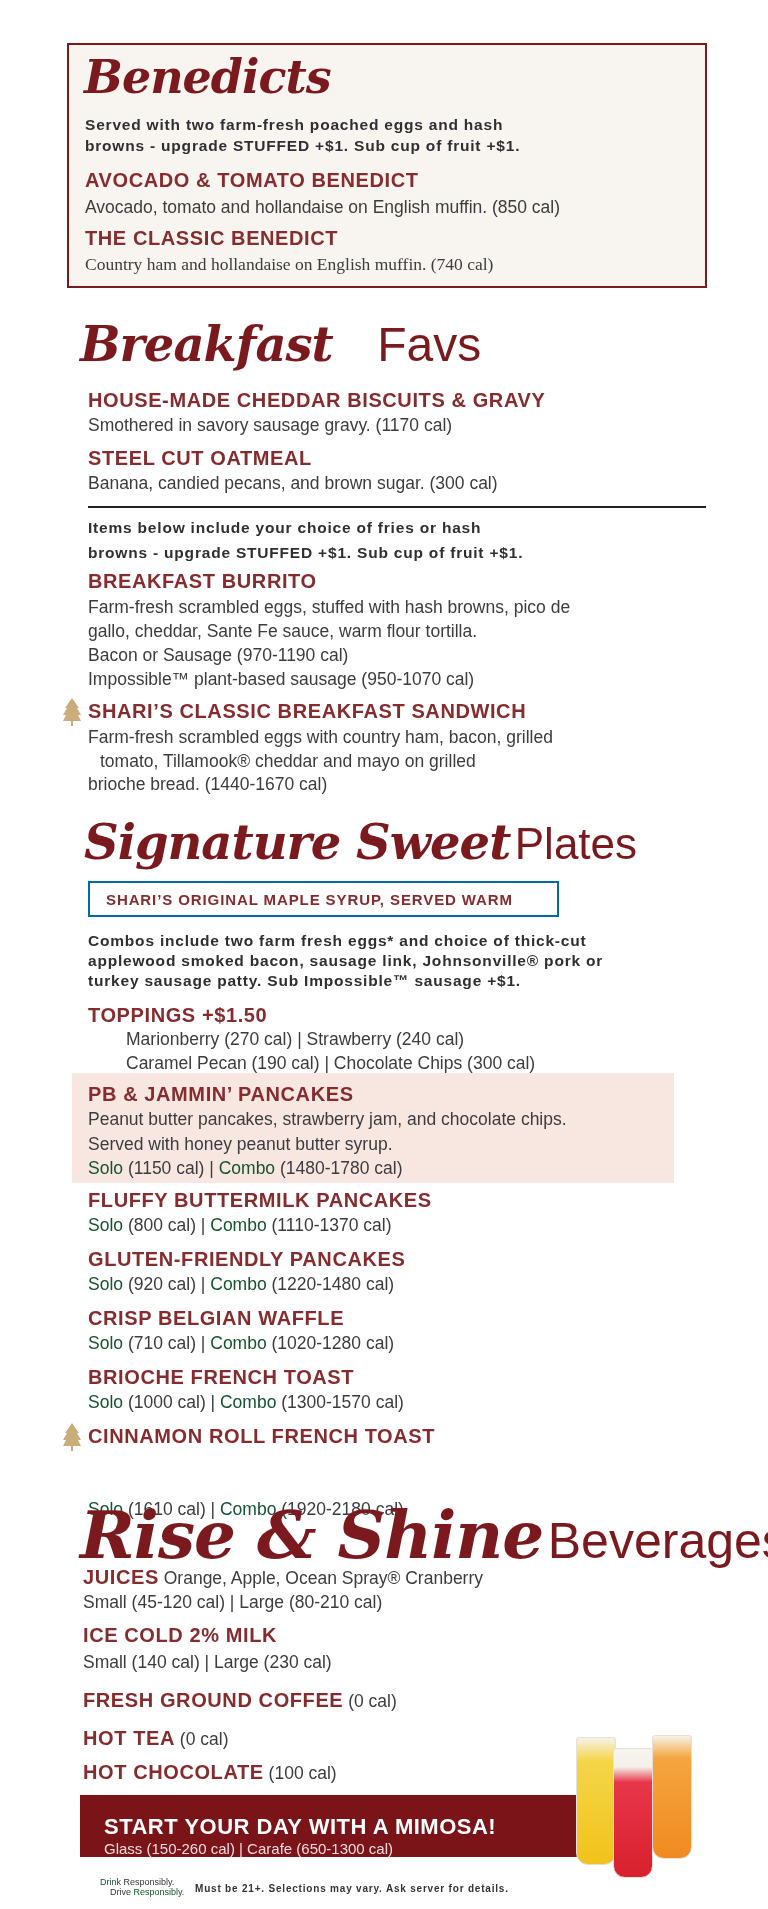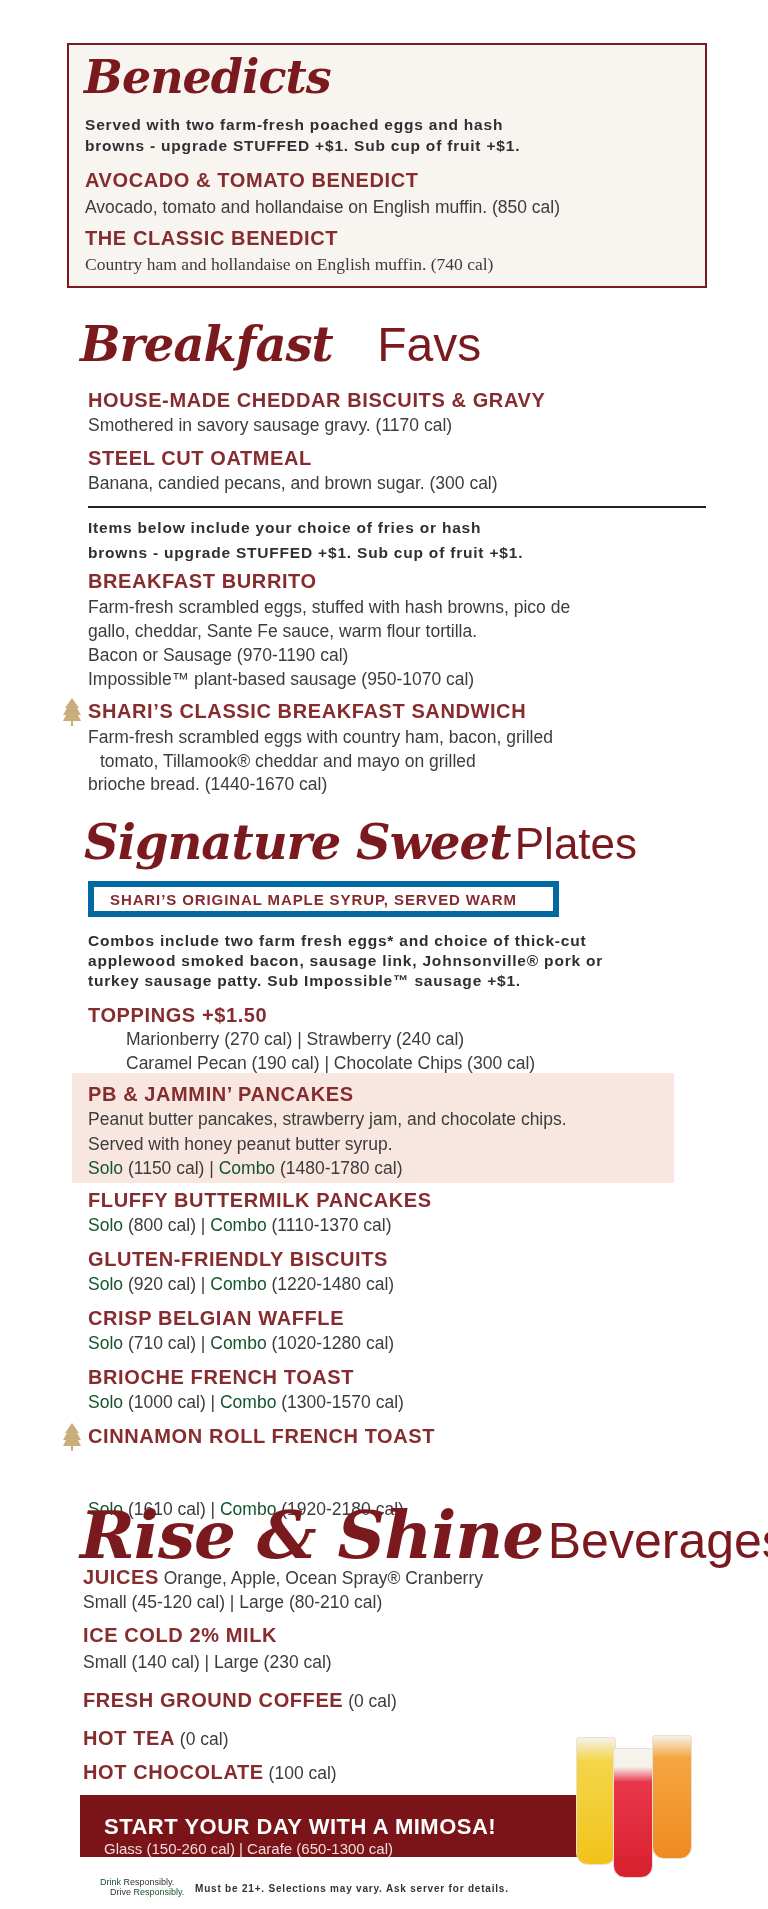--- a/index.html
+++ b/index.html
@@ -10,21 +10,21 @@
   .abs { position: absolute; }
   .box { position: absolute; left: 67px; top: 43px; width: 640px; height: 245px;
          background: #f8f5f0; border: 2px solid #7b1a1e; box-sizing: border-box; }
   .item-title { font-family: "Liberation Sans", sans-serif; font-weight: bold; color: #862c2f;
                 font-size: 20px; letter-spacing: 0.6px; white-space: nowrap; }
   .desc { font-size: 17.5px; color: #3c3c3e; line-height: 24px; white-space: nowrap; }
   .note { font-size: 15.5px; font-weight: bold; color: #2f2f33; letter-spacing: 0.8px; line-height: 23px; white-space: nowrap; }
   .b { font-weight: normal; color: #14532d; }
   .divider { position: absolute; left: 88px; top: 506px; width: 618px; height: 2px; background: #222; }
   .syrup-box { position: absolute; left: 88px; top: 881px; width: 471px; height: 36px;
-               border: 6px solid #0369a1; box-sizing: border-box; display: flex; align-items: center; padding-left: 16px; }
+               border: 2px solid #0369a1; box-sizing: border-box; display: flex; align-items: center; padding-left: 16px; }
   .syrup-box span { font-weight: bold; color: #862c2f; font-size: 15px; letter-spacing: 0.9px; }
   .highlight { position: absolute; left: 72px; top: 1073px; width: 602px; height: 110px; background: #f8e7e0; }
   .tree { position: absolute; width: 18px; height: 28px; }
   .mimosa-bar { position: absolute; left: 80px; top: 1795px; width: 500px; height: 62px; background: #7a1419; }
   .glass { position: absolute; border-radius: 3px 3px 12px 12px; }
 </style>
 </head>
 <body>
 
 <div class="box"></div>
@@ -86,21 +86,21 @@
 <div class="abs desc" style="left:88px; top:1132px;">Served with honey peanut butter syrup.</div>
 <div class="abs desc" style="left:88px; top:1156px;">
   <span class="b">Solo</span><span> (1150 cal) | </span><span class="b">Combo</span><span> (1480-1780 cal)</span>
 </div>
 
 <div class="abs item-title" style="left:88px; top:1189px;">FLUFFY BUTTERMILK PANCAKES</div>
 <div class="abs desc" style="left:88px; top:1213px;">
   <span class="b">Solo</span><span> (800 cal) | </span><span class="b">Combo</span><span> (1110-1370 cal)</span>
 </div>
 
-<div class="abs item-title" style="left:88px; top:1248px;">GLUTEN-FRIENDLY BISCUITS</div>
+<div class="abs item-title" style="left:88px; top:1248px;">GLUTEN-FRIENDLY PANCAKES</div>
 <div class="abs desc" style="left:88px; top:1272px;">
   <span class="b">Solo</span><span> (920 cal) | </span><span class="b">Combo</span><span> (1220-1480 cal)</span>
 </div>
 
 <div class="abs item-title" style="left:88px; top:1307px;">CRISP BELGIAN WAFFLE</div>
 <div class="abs desc" style="left:88px; top:1331px;">
   <span class="b">Solo</span><span> (710 cal) | </span><span class="b">Combo</span><span> (1020-1280 cal)</span>
 </div>
 
 <div class="abs item-title" style="left:88px; top:1366px;">BRIOCHE FRENCH TOAST</div>

